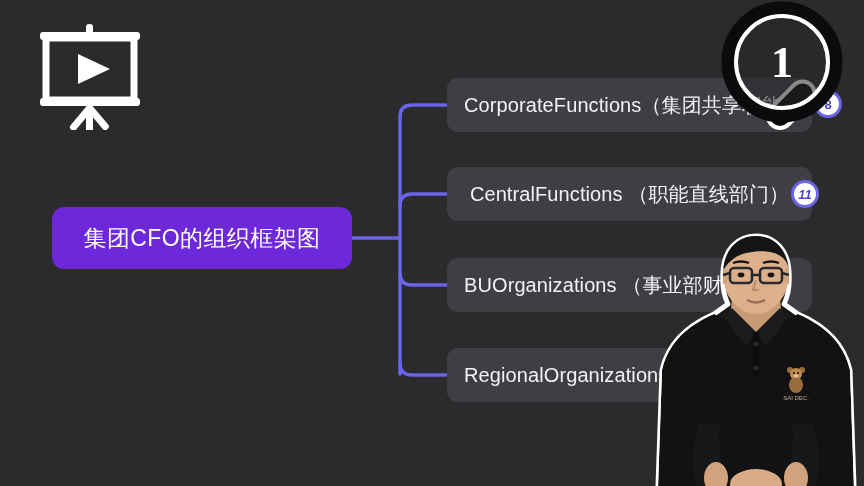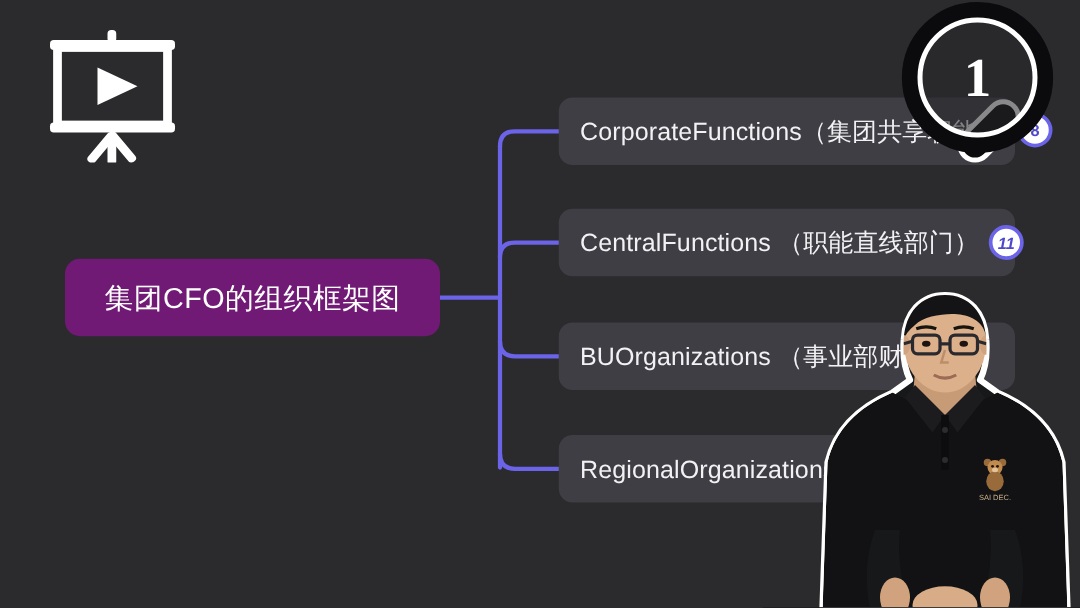--- a/index.html
+++ b/index.html
@@ -21,21 +21,21 @@
     position: absolute;
     left: 32px; top: 20px;
     width: 116px; height: 110px;
   }
 
   
   #root-node {
     position: absolute;
     left: 52px; top: 207px;
     width: 300px; height: 62px;
-    background: #701a75;
+    background: #6d28d9;
     border-radius: 12px;
     display: flex;
     align-items: center;
     justify-content: center;
     box-sizing: border-box;
     padding: 0 14px;
   }
   #root-node .root-label {
     color: #ffffff;
     font-size: 23px;
@@ -65,21 +65,21 @@
     padding: 0 17px;
     overflow: hidden;
   }
   .child-node .child-label {
     color: #f2f2f4;
     font-size: 20px;
     white-space: nowrap;
     letter-spacing: 0.1px;
   }
   #child-0 { top: 78px; }
-  #child-1 { top: 167px; }
+  #child-1 { top: 167px; justify-content: center; }
   #child-2 { top: 258px; }
   #child-3 { top: 348px; }
 
   
   .count-badge {
     position: absolute;
     width: 28px; height: 28px;
     border-radius: 50%;
     background: #ffffff;
     border: 3px solid #6b63e8;

